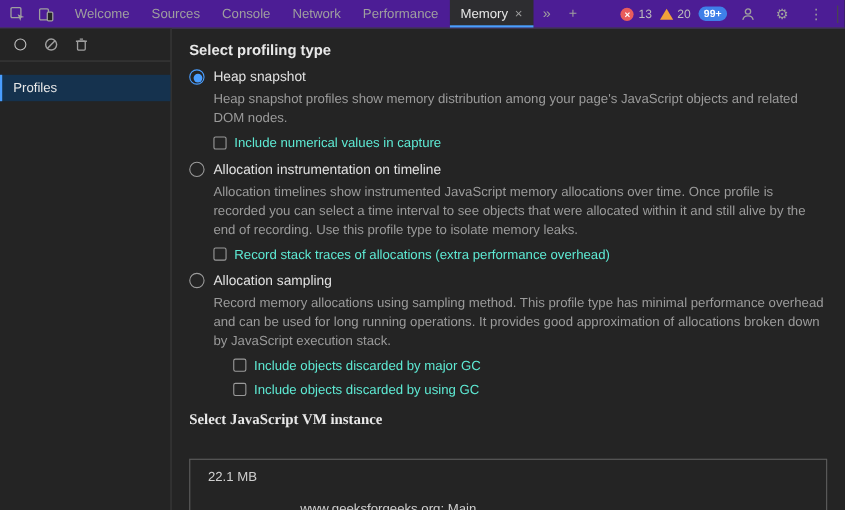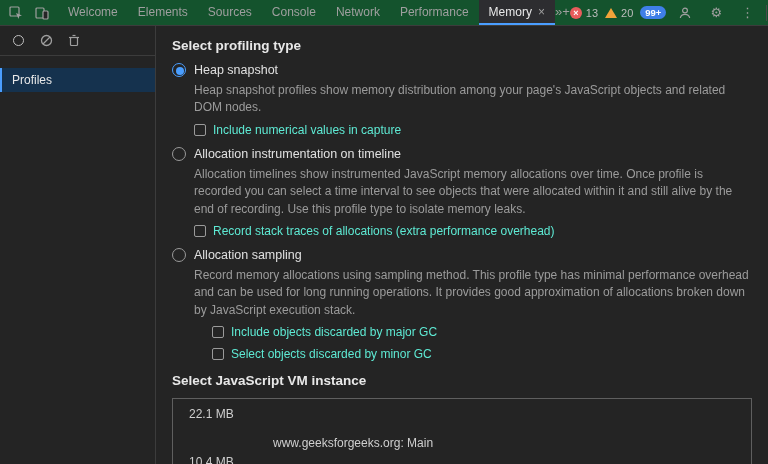--- a/index.html
+++ b/index.html
@@ -9,21 +9,21 @@
     color:#d0d0d0;
     font-family:"Liberation Sans", sans-serif;
     font-size:12px;
     -webkit-font-smoothing:antialiased;
   }
   .devtools { display:flex; flex-direction:column; height:100%; }
 
   
   .tabbar {
     height:26px; flex:0 0 26px;
-    background:#14532d;
+    background:#4c1d95;
     border-bottom:1px solid #3c3c3c;
     display:flex; align-items:stretch;
   }
   .tab-icons { display:flex; align-items:center; padding:0 4px; gap:2px; }
   .icon-btn {
     width:24px; height:22px; display:flex; align-items:center; justify-content:center;
     background:transparent; border:none; color:#9f9f9f; cursor:pointer; font-size:13px;
   }
   .icon-btn svg { display:block; }
   .tabs { display:flex; align-items:stretch; }
@@ -96,21 +96,21 @@
   .checkbox-row {
     display:flex; align-items:center; gap:7px;
     margin:3px 0 10px 22px; color:#5eead4; cursor:pointer; font-size:12px;
   }
   .checkbox-row.indent-2 { margin-left:40px; margin-bottom:8px; }
   .checkbox {
     width:12px; height:12px; border:1px solid #9a9a9a; border-radius:2px;
     background:transparent; flex:0 0 12px;
   }
 
-  .vm-heading { margin-top:12px; margin-bottom:10px; }
+  .vm-heading { margin-top:12px; margin-bottom:28px;font-family:Liberation Serif, serif; }
   .vm-box {
     width:580px; height:124px;
     border:1px solid #5f5f5f; background:#242424;
     padding:5px 0; overflow:hidden;
   }
   .vm-row { display:flex; padding:2.5px 0; cursor:pointer; }
   .vm-size { width:100px; padding-left:16px; color:#cfcfcf; flex:0 0 100px; }
   .vm-names { display:flex; flex-direction:column; gap:4px; color:#cfcfcf; }
   .vm-name { display:flex; align-items:center; gap:4px;margin-top:29px; }
   .gear-glyph { color:#9f9f9f; font-size:11px; }
@@ -132,23 +132,20 @@
         <svg width="14" height="14" viewBox="0 0 14 14" fill="none">
           <rect x="1" y="2" width="8" height="10" rx="1" stroke="#9f9f9f" stroke-width="1.2"></rect>
           <rect x="8" y="5" width="5" height="8" rx="1" fill="#252526" stroke="#9f9f9f" stroke-width="1.2"></rect>
         </svg>
       </button>
     </div>
 
     <nav class="tabs">
       <div class="tab">
           <span>Welcome</span>
-        </div>
-      <div class="tab">
-          <span>Elements</span>
         </div>
       <div class="tab">
           <span>Sources</span>
         </div>
       <div class="tab">
           <span>Console</span>
         </div>
       <div class="tab">
           <span>Network</span>
         </div>
@@ -245,21 +242,21 @@
           <span class="radio"></span>
           <span class="option-label">Allocation sampling</span>
         </div>
         <p class="option-desc">Record memory allocations using sampling method. This profile type has minimal performance overhead and can be used for long running operations. It provides good approximation of allocations broken down by JavaScript execution stack.</p>
         <label class="checkbox-row indent-2">
           <span class="checkbox"></span>
           <span>Include objects discarded by major GC</span>
         </label>
         <label class="checkbox-row indent-2">
           <span class="checkbox"></span>
-          <span>Select objects discarded by minor GC</span>
+          <span>Include objects discarded by using GC</span>
         </label>
       </div>
 
       <h2 class="section-heading vm-heading">Select JavaScript VM instance</h2>
 
       <div class="vm-box">
         <div class="vm-row">
           <span class="vm-size">22.1 MB</span>
           <div class="vm-names">
             <span class="vm-name">www.geeksforgeeks.org: Main</span>

